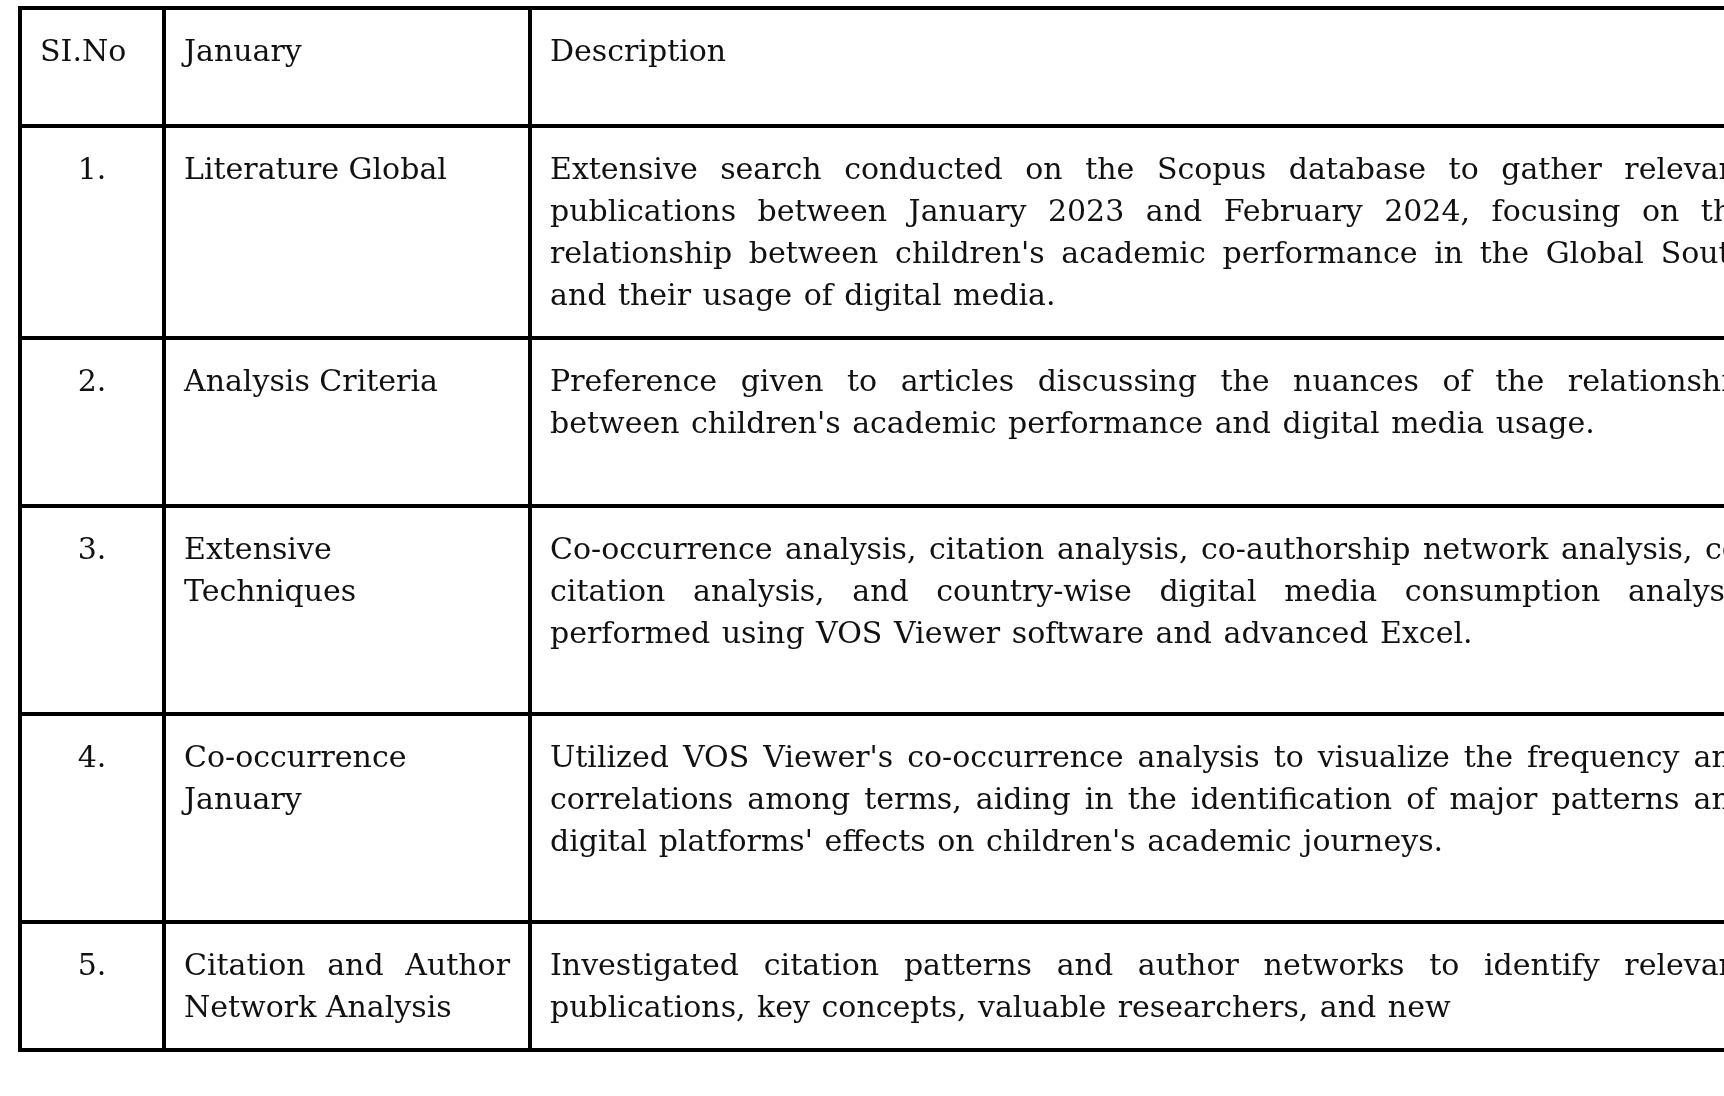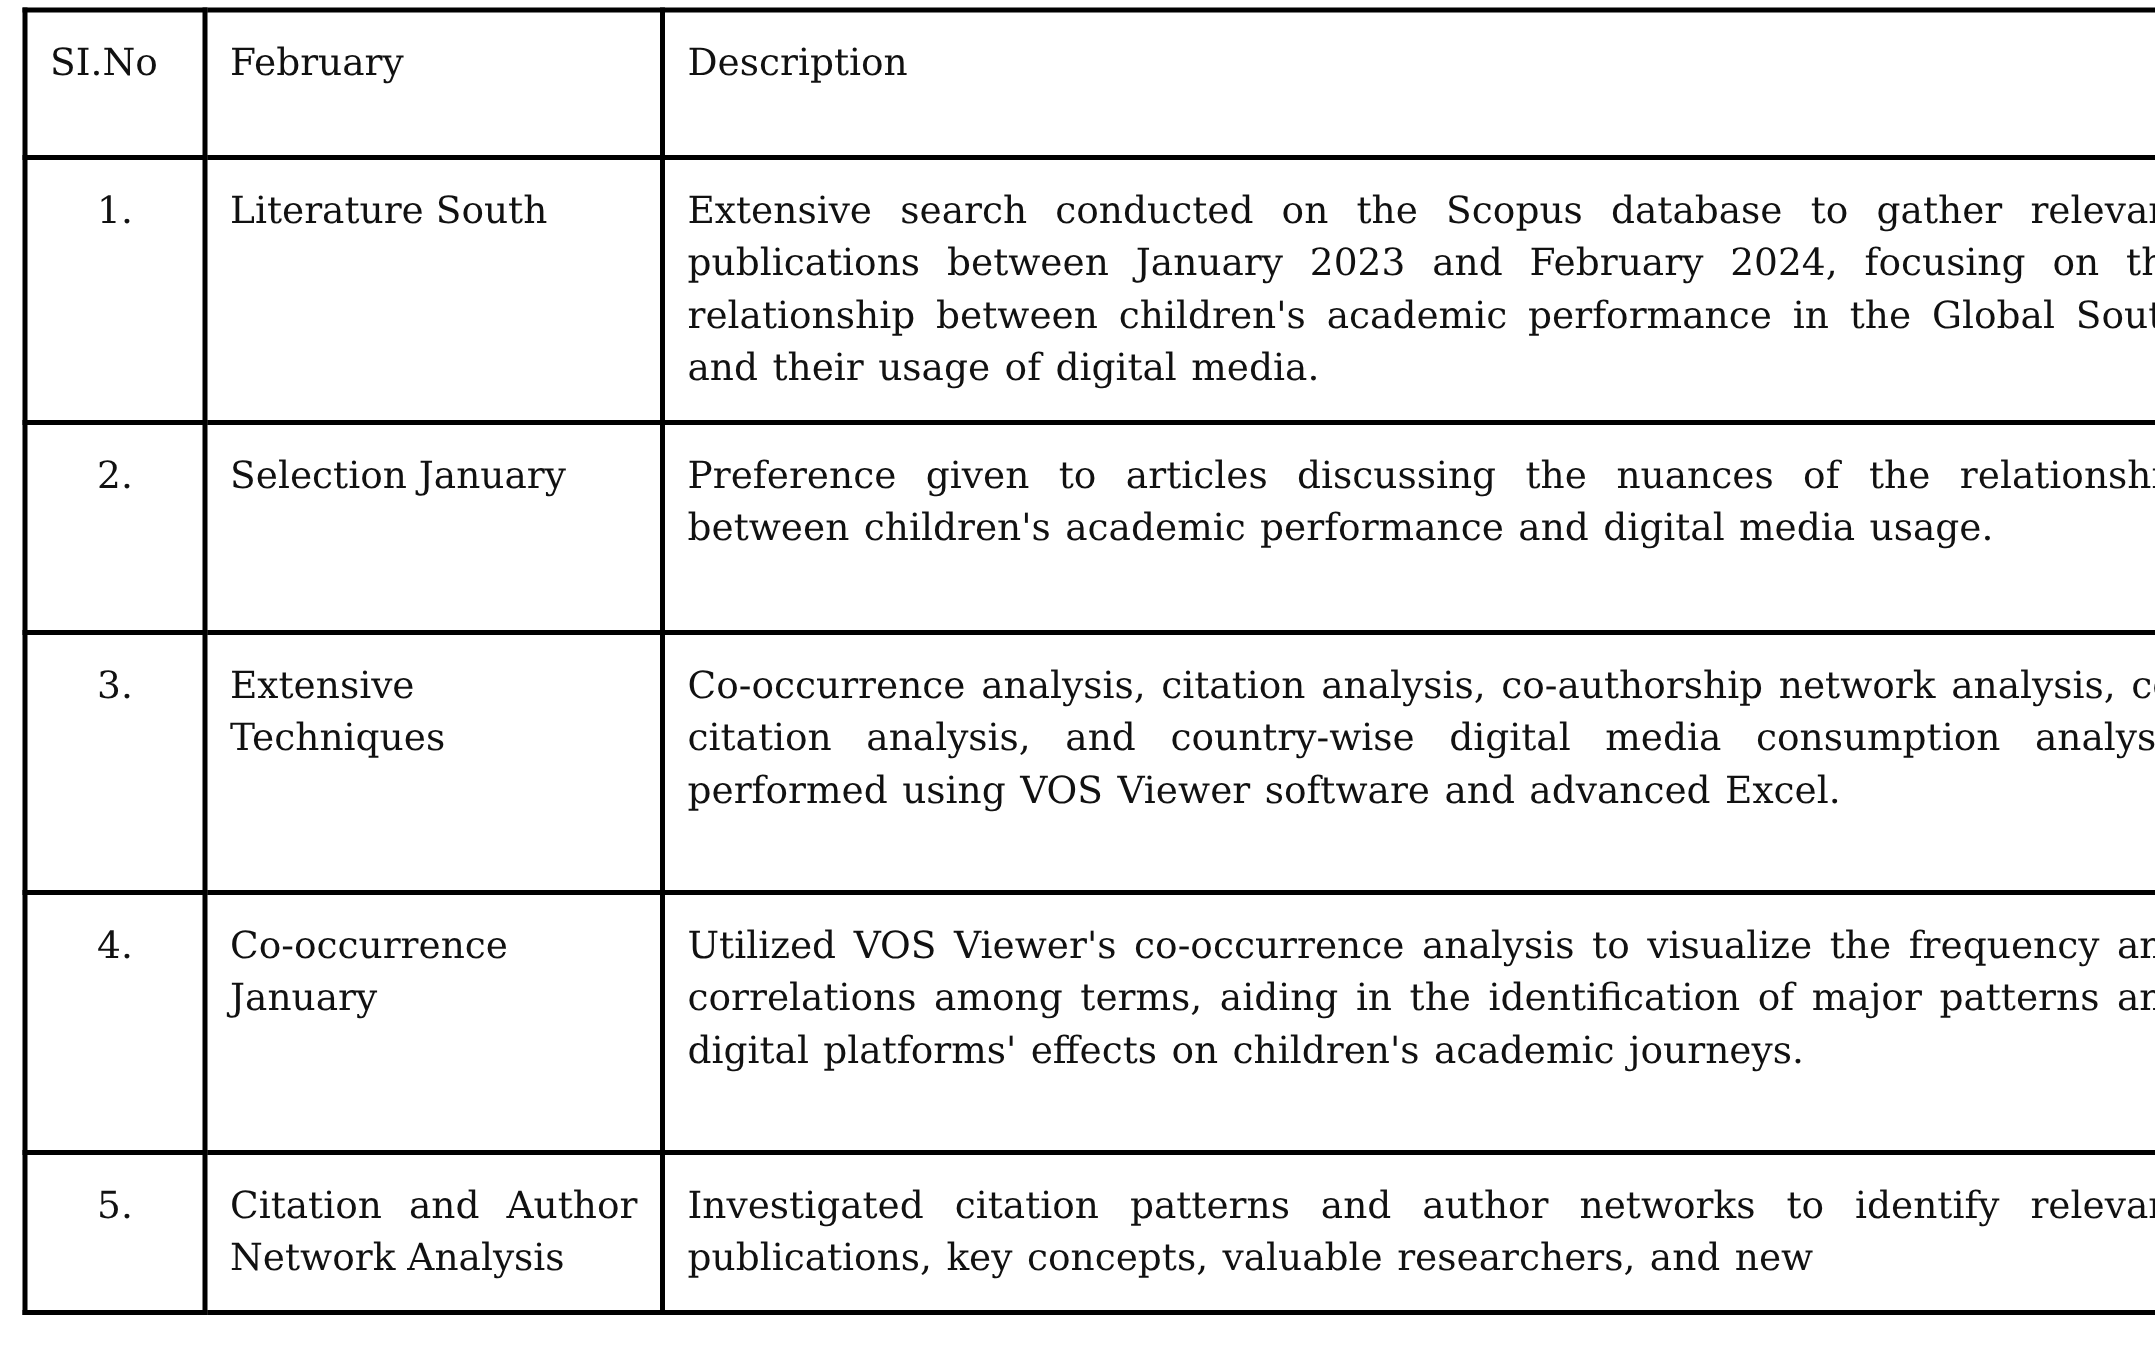--- a/index.html
+++ b/index.html
@@ -76,35 +76,35 @@
 <div class="page">
   <table class="tbl">
     <colgroup>
       <col class="c1">
       <col class="c2">
       <col class="c3">
     </colgroup>
     <thead>
       <tr>
         <th>SI.No</th>
-        <th>February</th>
+        <th>January</th>
         <th>Description</th>
       </tr>
     </thead>
     <tbody>
       <tr class="r1">
         <td class="num">1.</td>
-        <td>Literature South</td>
+        <td>Literature Global</td>
         <td>
             <div class="desc-inner" style="width:1200px">Extensive search conducted on the Scopus database to gather relevant publications between January 2023 and February 2024, focusing on the relationship between children's academic performance in the Global South and their usage of digital media.</div>
           </td>
       </tr>
       <tr class="r2">
         <td class="num">2.</td>
-        <td>Selection January</td>
+        <td>Analysis Criteria</td>
         <td>
             <div class="desc-inner" style="width:1200px">Preference given to articles discussing the nuances of the relationship between children's academic performance and digital media usage.</div>
           </td>
       </tr>
       <tr class="r3">
         <td class="num">3.</td>
         <td>Extensive Techniques</td>
         <td>
             <div class="desc-inner" style="width:1200px">Co-occurrence analysis, citation analysis, co-authorship network analysis, co-citation analysis, and country-wise digital media consumption analysis performed using VOS Viewer software and advanced Excel.</div>
           </td>

